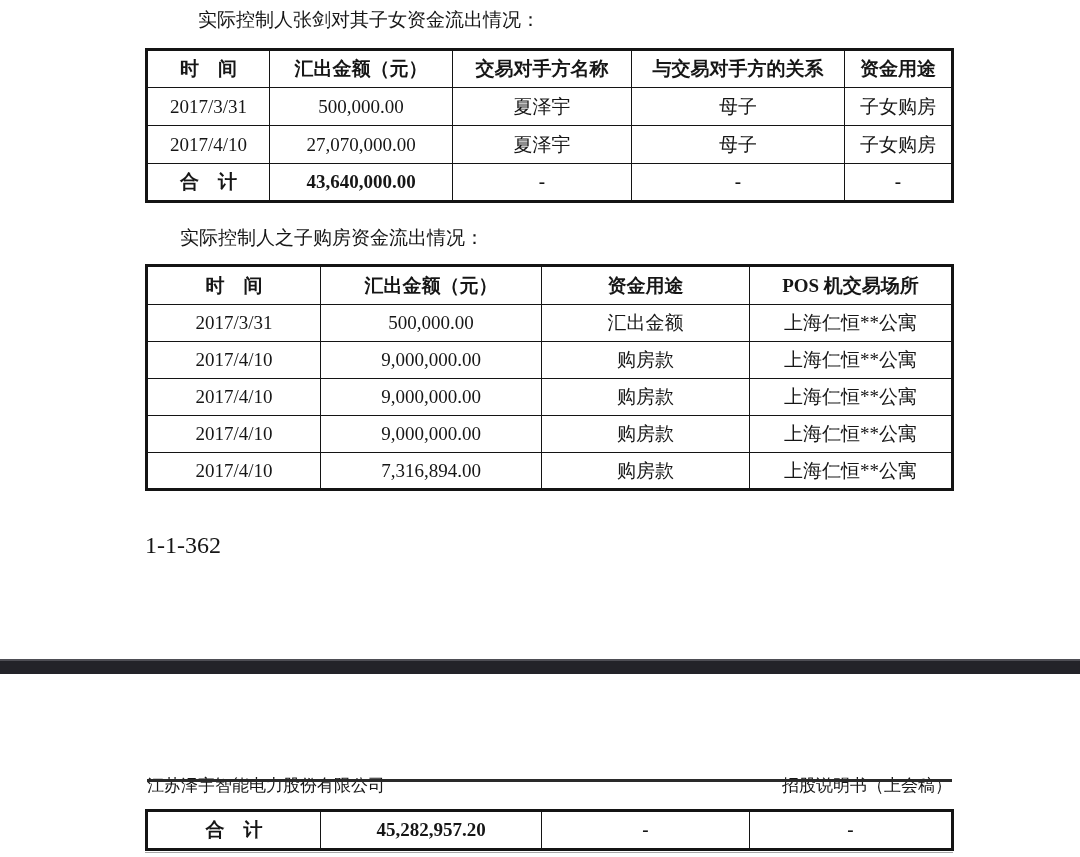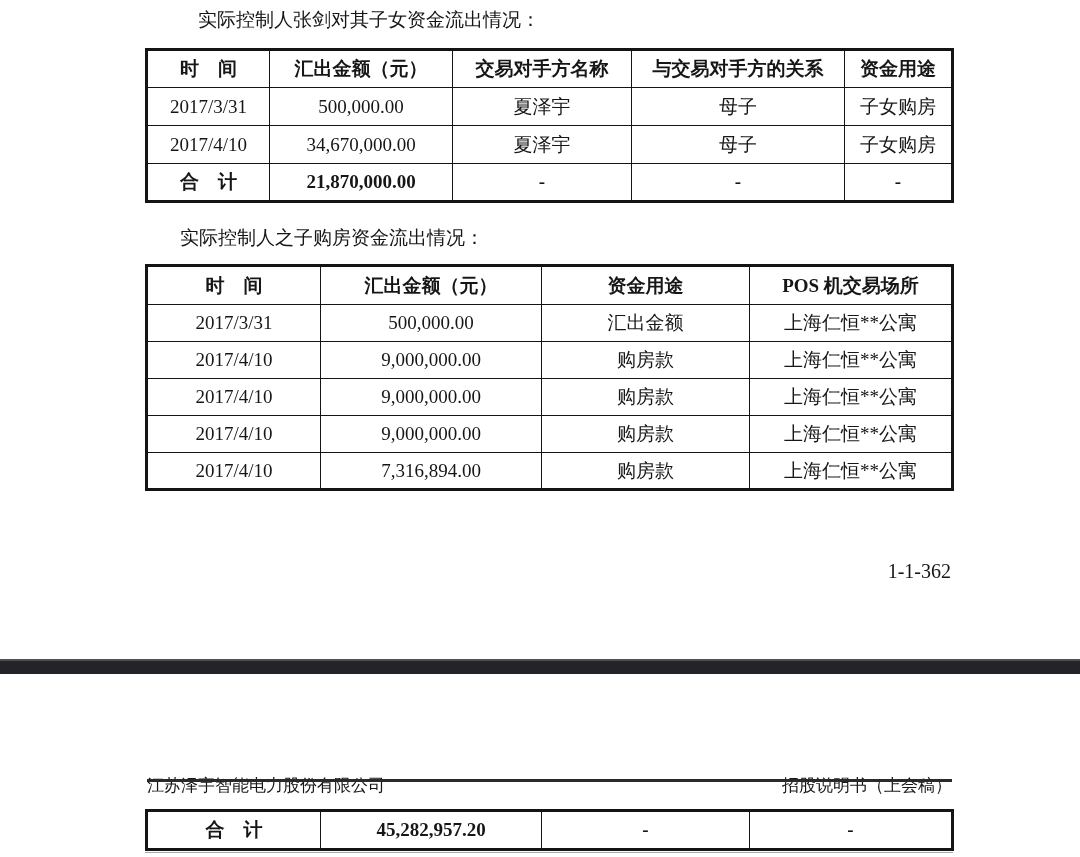--- a/index.html
+++ b/index.html
@@ -17,21 +17,21 @@
   #table2 tr.hdr { height:39px; }
   tr.hdr td { font-weight:bold; }
   tr.total td { font-weight:bold; }
   td.amount { text-align:right; padding-right:13px; }
 
   #table1 { left:145px; top:48px; width:806px; }
   #table2 { left:145px; top:264px; width:806px; }
   #table3 { left:145px; top:809px; width:806px; }
   #table3 tr { height:39px; }
 
-  #pageno { position:absolute; left:145px; top:560px; width:806px; text-align:right; font-size:20px; }
+  #pageno { position:absolute; left:145px; top:532px; width:806px; text-align:left; font-size:24px; }
 
   #sepbar { position:absolute; left:0; top:659px; width:1080px; height:15px;
             background:#232329; border-top:2px solid #4e4e55; box-sizing:border-box; }
 
   #p2header { position:absolute; left:147px; top:776px; width:805px; display:flex;
               justify-content:space-between; font-size:17px; line-height:20px; }
   #p2rule { position:absolute; left:147px; top:779px; width:805px; height:3px; background:#2a2a2a; }
 
   #hairline { position:absolute; left:145px; top:852px; width:808px; height:1px; background:#a6a6a6; }
 </style>
@@ -60,28 +60,28 @@
       </tr>
       <tr>
         <td>2017/3/31</td>
         <td class="amount">500,000.00</td>
         <td>夏泽宇</td>
         <td>母子</td>
         <td>子女购房</td>
       </tr>
       <tr>
         <td>2017/4/10</td>
-        <td class="amount">34,670,000.00</td>
+        <td class="amount">27,070,000.00</td>
         <td>夏泽宇</td>
         <td>母子</td>
         <td>子女购房</td>
       </tr>
       <tr class="total">
         <td>合　计</td>
-        <td class="amount">21,870,000.00</td>
+        <td class="amount">43,640,000.00</td>
         <td>-</td>
         <td>-</td>
         <td>-</td>
       </tr>
     </tbody>
   </table>
 
   <div class="sec-title" id="title2">实际控制人之子购房资金流出情况：</div>
 
   <table class="doc" id="table2">

